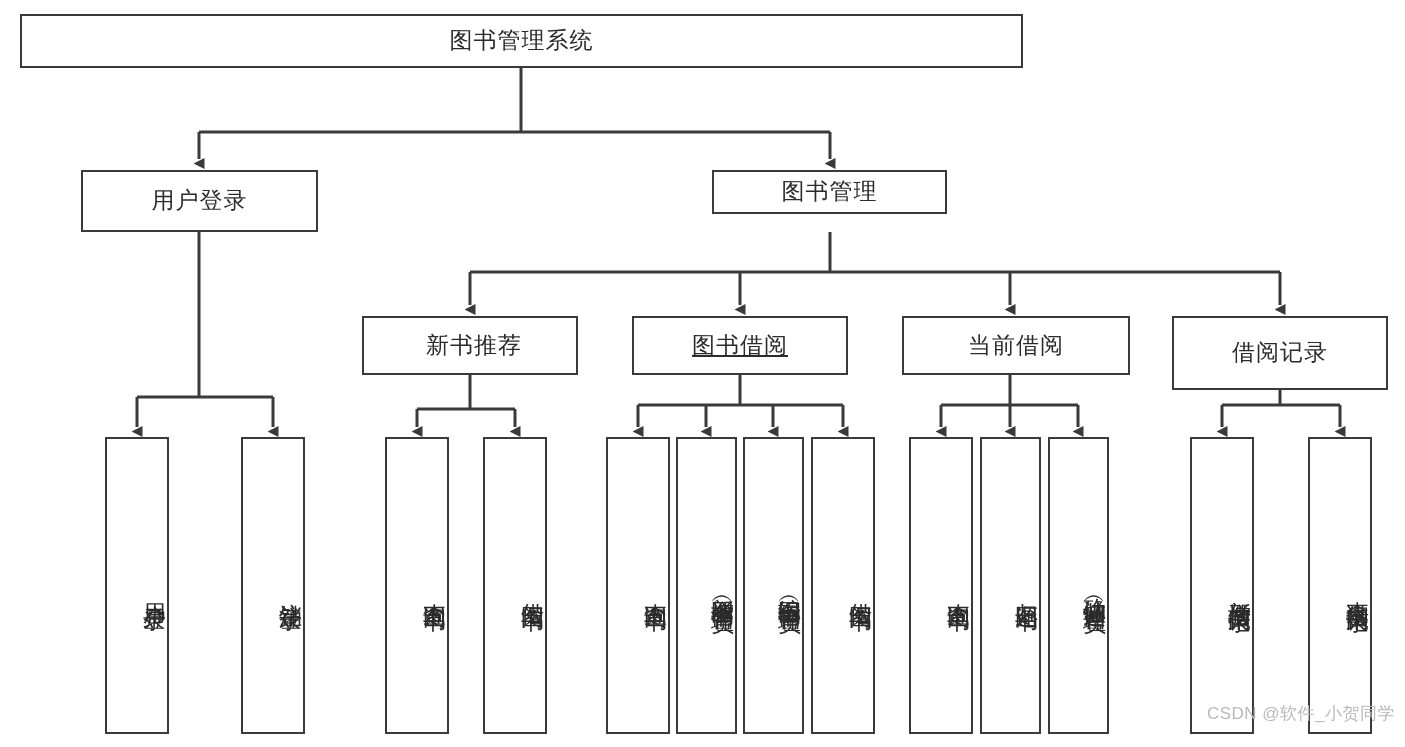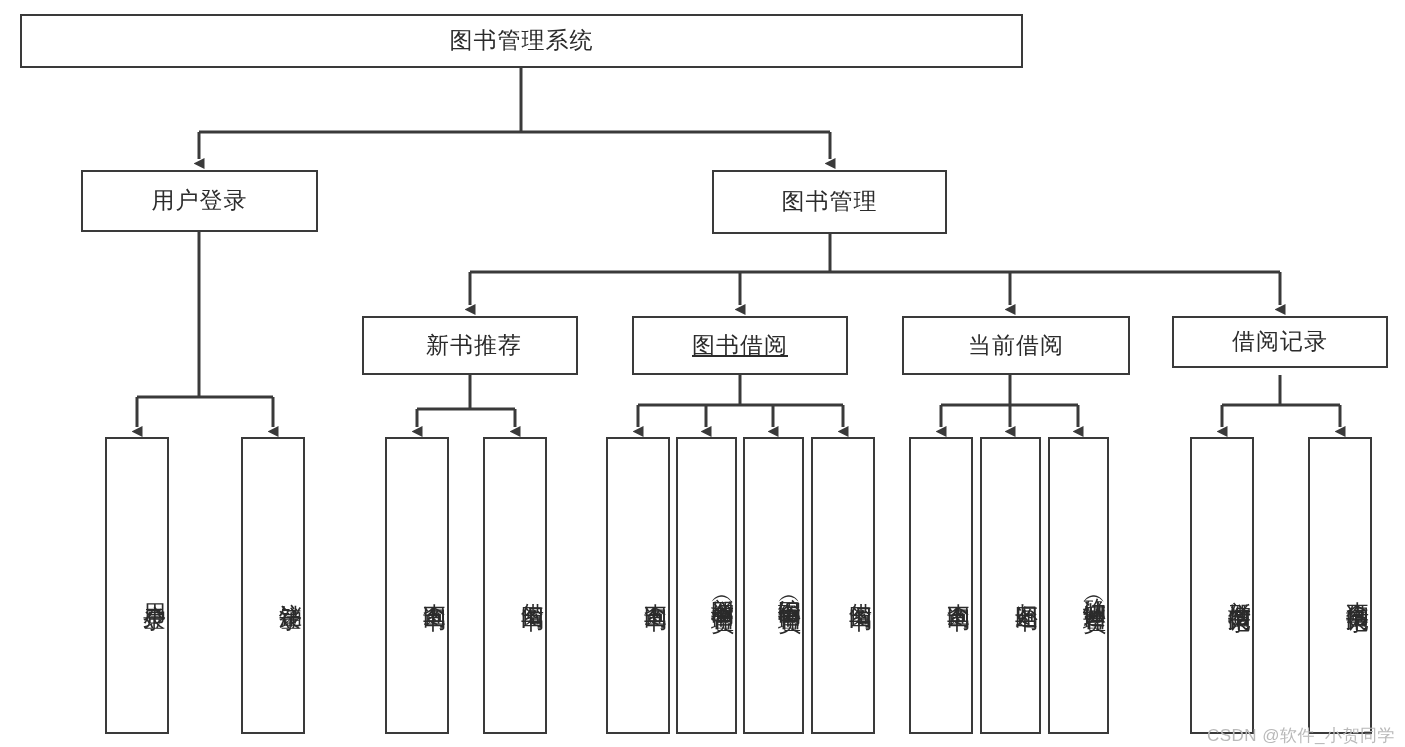--- a/index.html
+++ b/index.html
@@ -52,21 +52,21 @@
     line-height: 1.05;
   }
   .node-v > span {
     writing-mode: vertical-rl;
     text-orientation: upright;
     display: block;
   }
   .watermark {
     position: absolute;
     right: 10px;
-    bottom: 0;
+    bottom: 22px;
     font-size: 17px;
     color: #b9b9b9;
     letter-spacing: 0.5px;
     white-space: nowrap;
   }
 </style>
 </head>
 <body>
 
 <div id="canvas">
@@ -121,34 +121,34 @@
     </g>
   </svg>
 
   <div class="node node-h" style="left:20px; top:14px; width:1003px; height:54px;">
     <span>图书管理系统</span>
   </div>
 
   <div class="node node-h" style="left:81px; top:170px; width:237px; height:62px;">
     <span>用户登录</span>
   </div>
-  <div class="node node-h" style="left:712px; top:170px; width:235px; height:64px;">
+  <div class="node node-h" style="left:712px; top:170px; width:235px; height:44px;">
     <span>图书管理</span>
   </div>
 
   <div class="node node-h" style="left:362px; top:316px; width:216px; height:59px;padding-left:8px;">
     <span>新书推荐</span>
   </div>
   <div class="node node-h" style="left:632px; top:316px; width:216px; height:59px;text-decoration:underline;">
     <span>图书借阅</span>
   </div>
   <div class="node node-h" style="left:902px; top:316px; width:228px; height:59px;">
     <span>当前借阅</span>
   </div>
-  <div class="node node-h" style="left:1172px; top:316px; width:216px; height:52px;">
+  <div class="node node-h" style="left:1172px; top:316px; width:216px; height:74px;">
     <span>借阅记录</span>
   </div>
 
   <div class="node node-v" style="left:105px; top:437px; width:64px; height:297px;">
     <span>用户登录</span>
   </div>
   <div class="node node-v" style="left:241px; top:437px; width:64px; height:297px;">
     <span>注销登录</span>
   </div>
 

